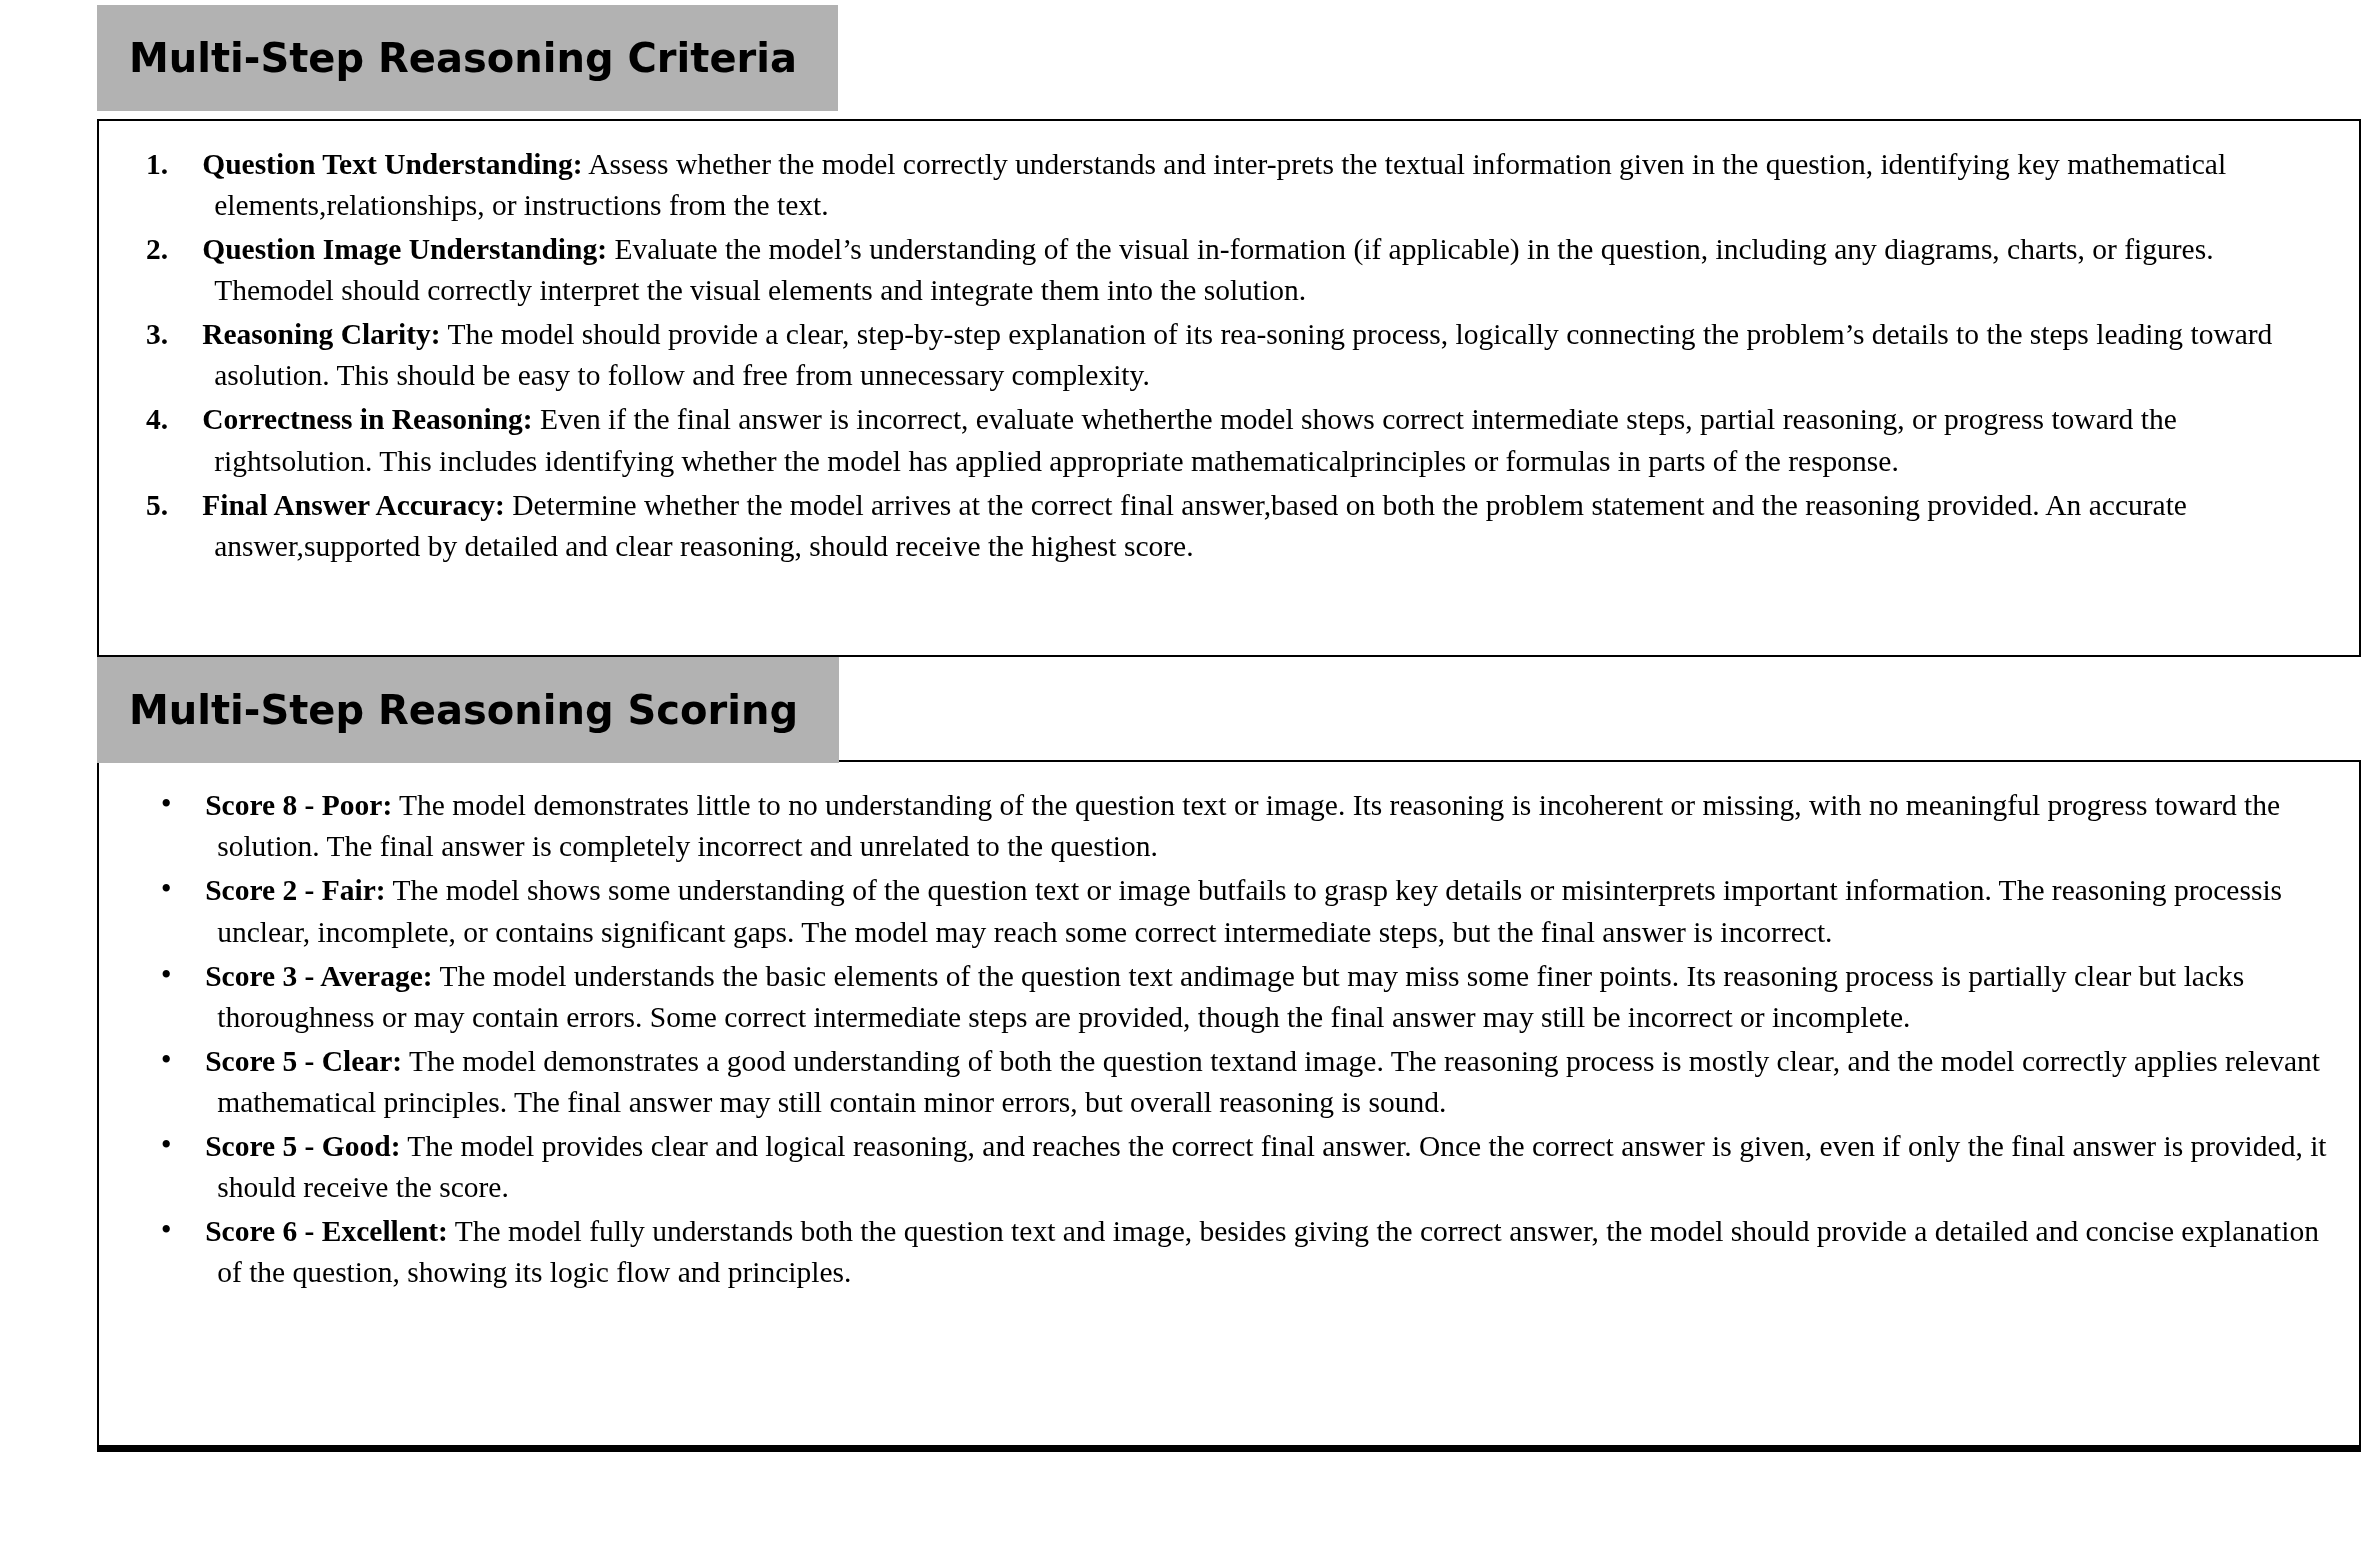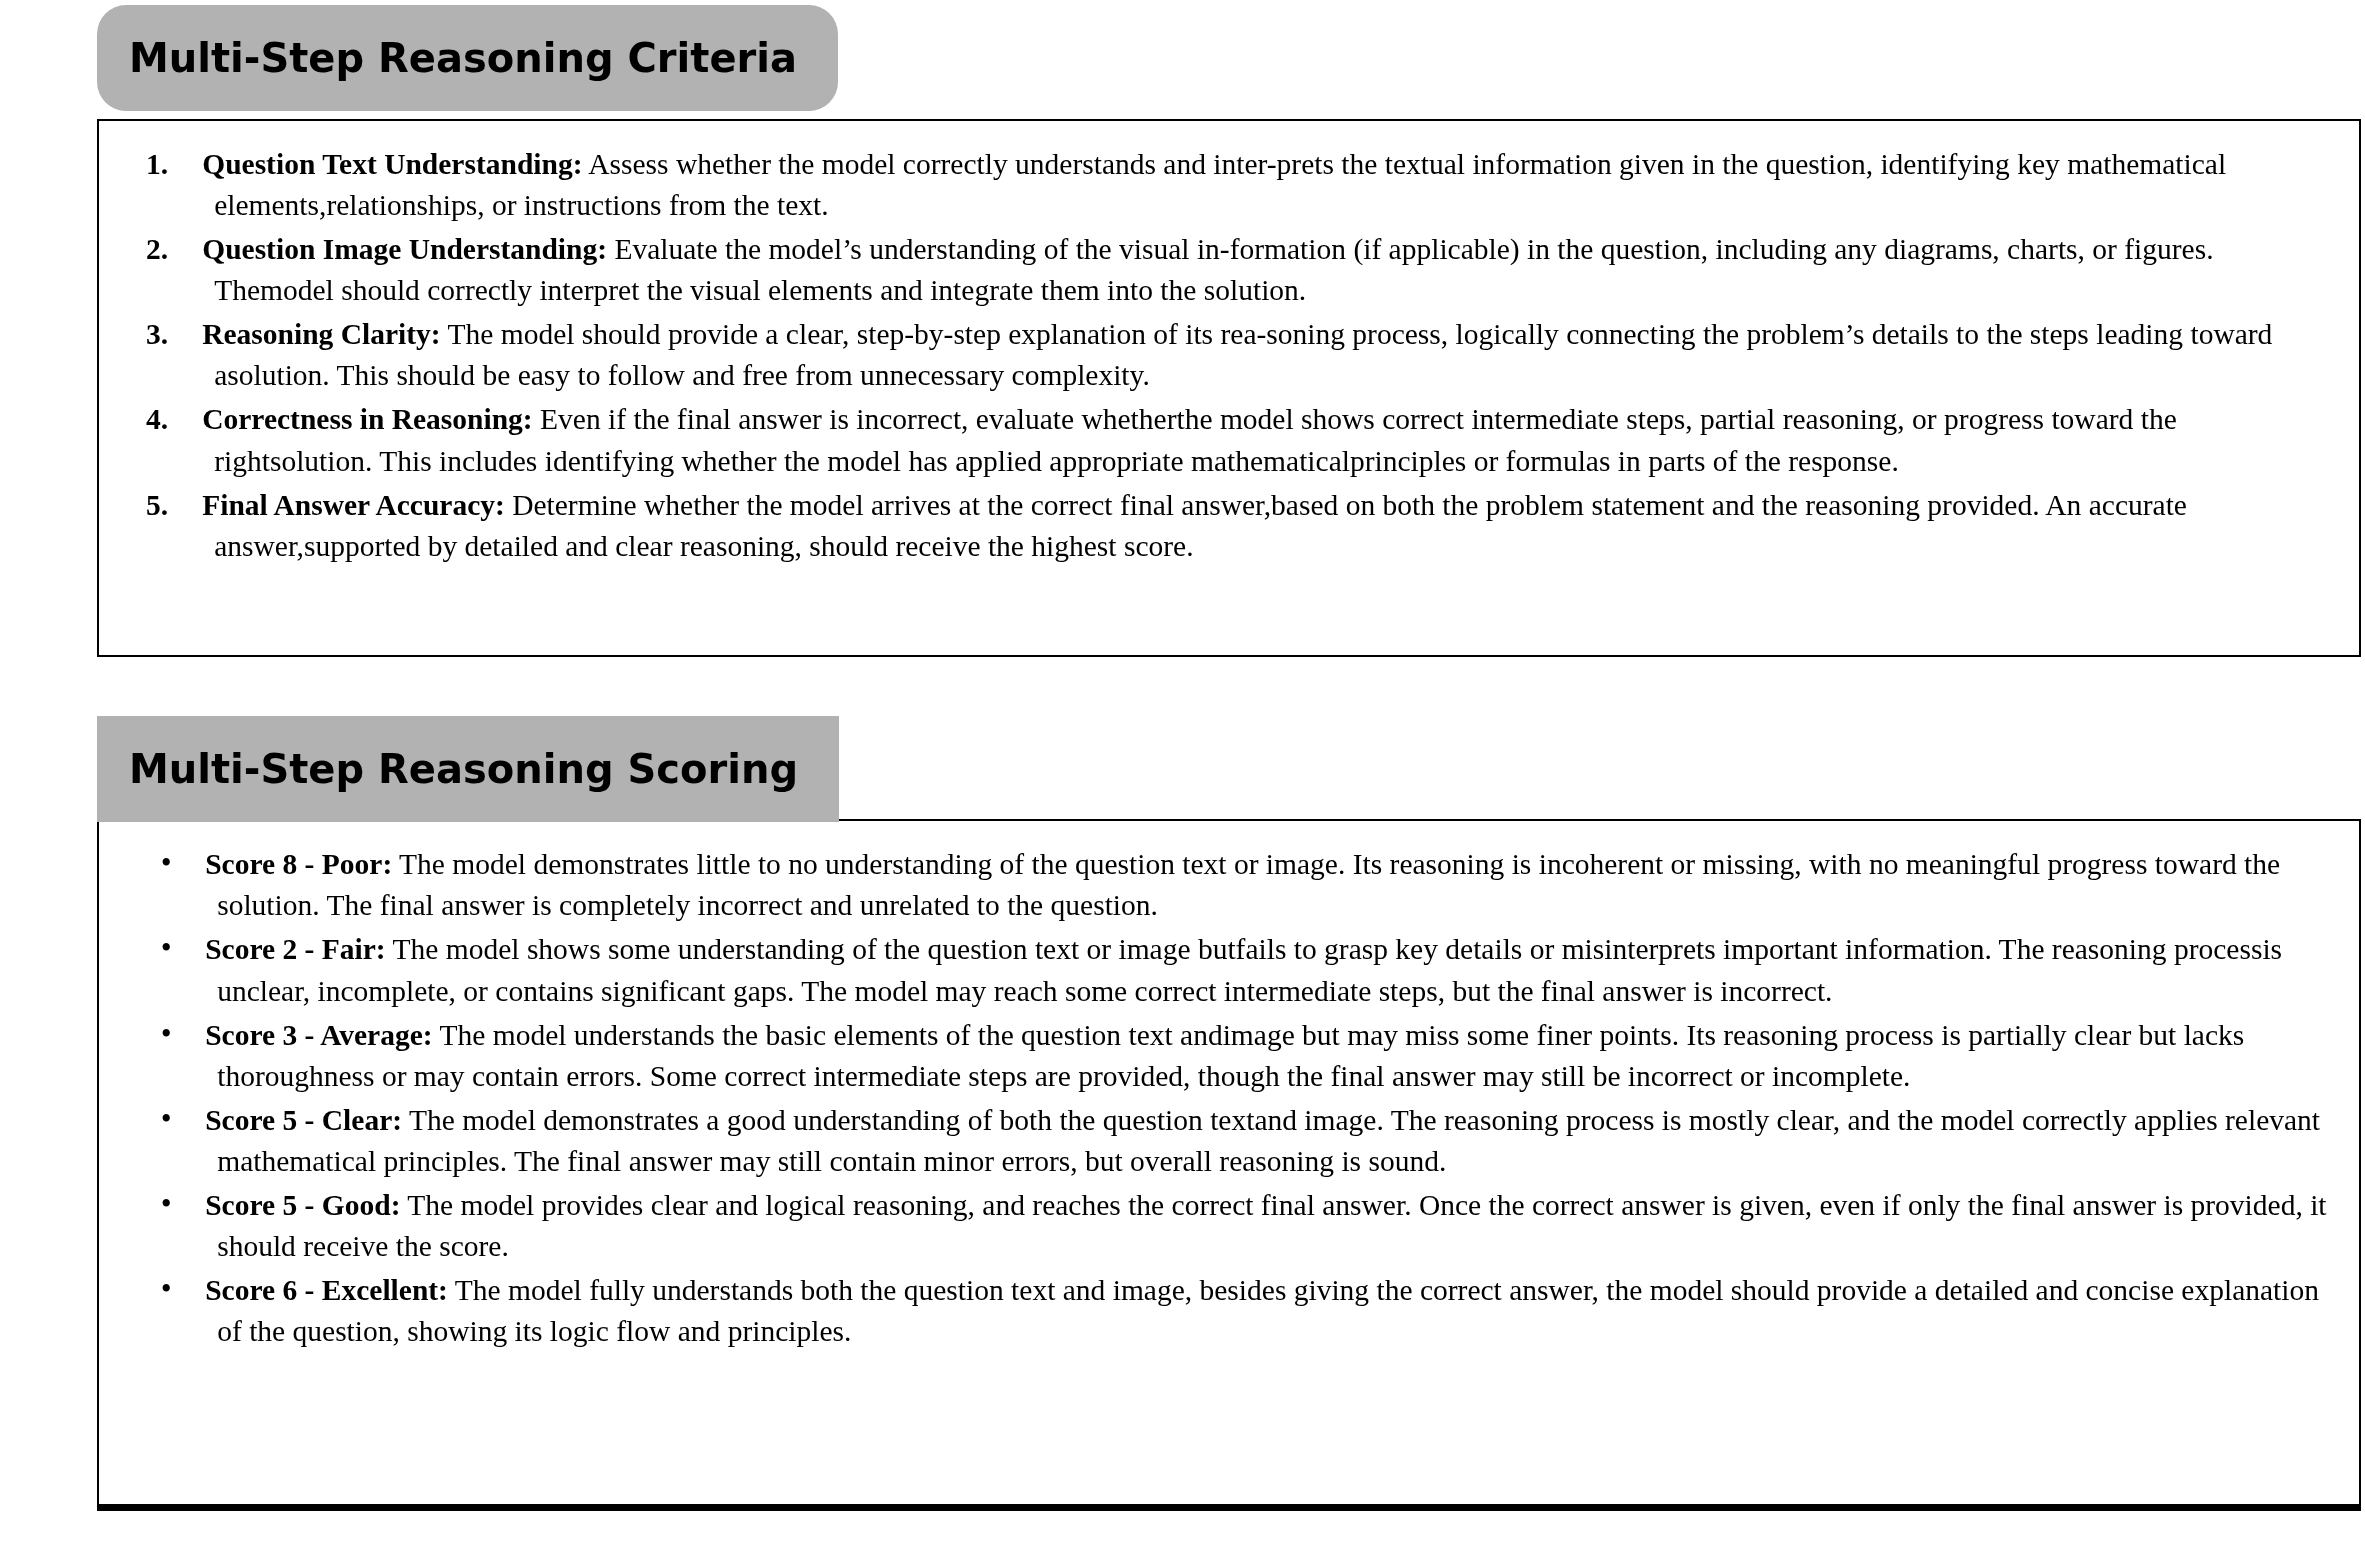--- a/index.html
+++ b/index.html
@@ -23,22 +23,22 @@
     width: fit-content;
     padding: 0 41px 0 32px;
     margin-left: 97px;
     position: relative;
     z-index: 2;
     font-family: "DejaVu Sans", sans-serif;
     font-weight: bold;
     font-size: 40px;
     white-space: nowrap;
   }
-  .tab-1 { margin-bottom: 7.7px; border-radius: 29px; }
-  .tab-2 { margin-top: 59px; margin-bottom: -2.6px; }
+  .tab-1 { margin-bottom: 7.7px; }
+  .tab-2 { margin-bottom: -2.6px; }
 
   .panel {
     margin-left: 97px;
     width: 2264px;
     border: 2.6px solid #000000;
     background: #ffffff;
     padding: 23px 29.5px 26px 32px;
     position: relative;
     z-index: 1;
   }

